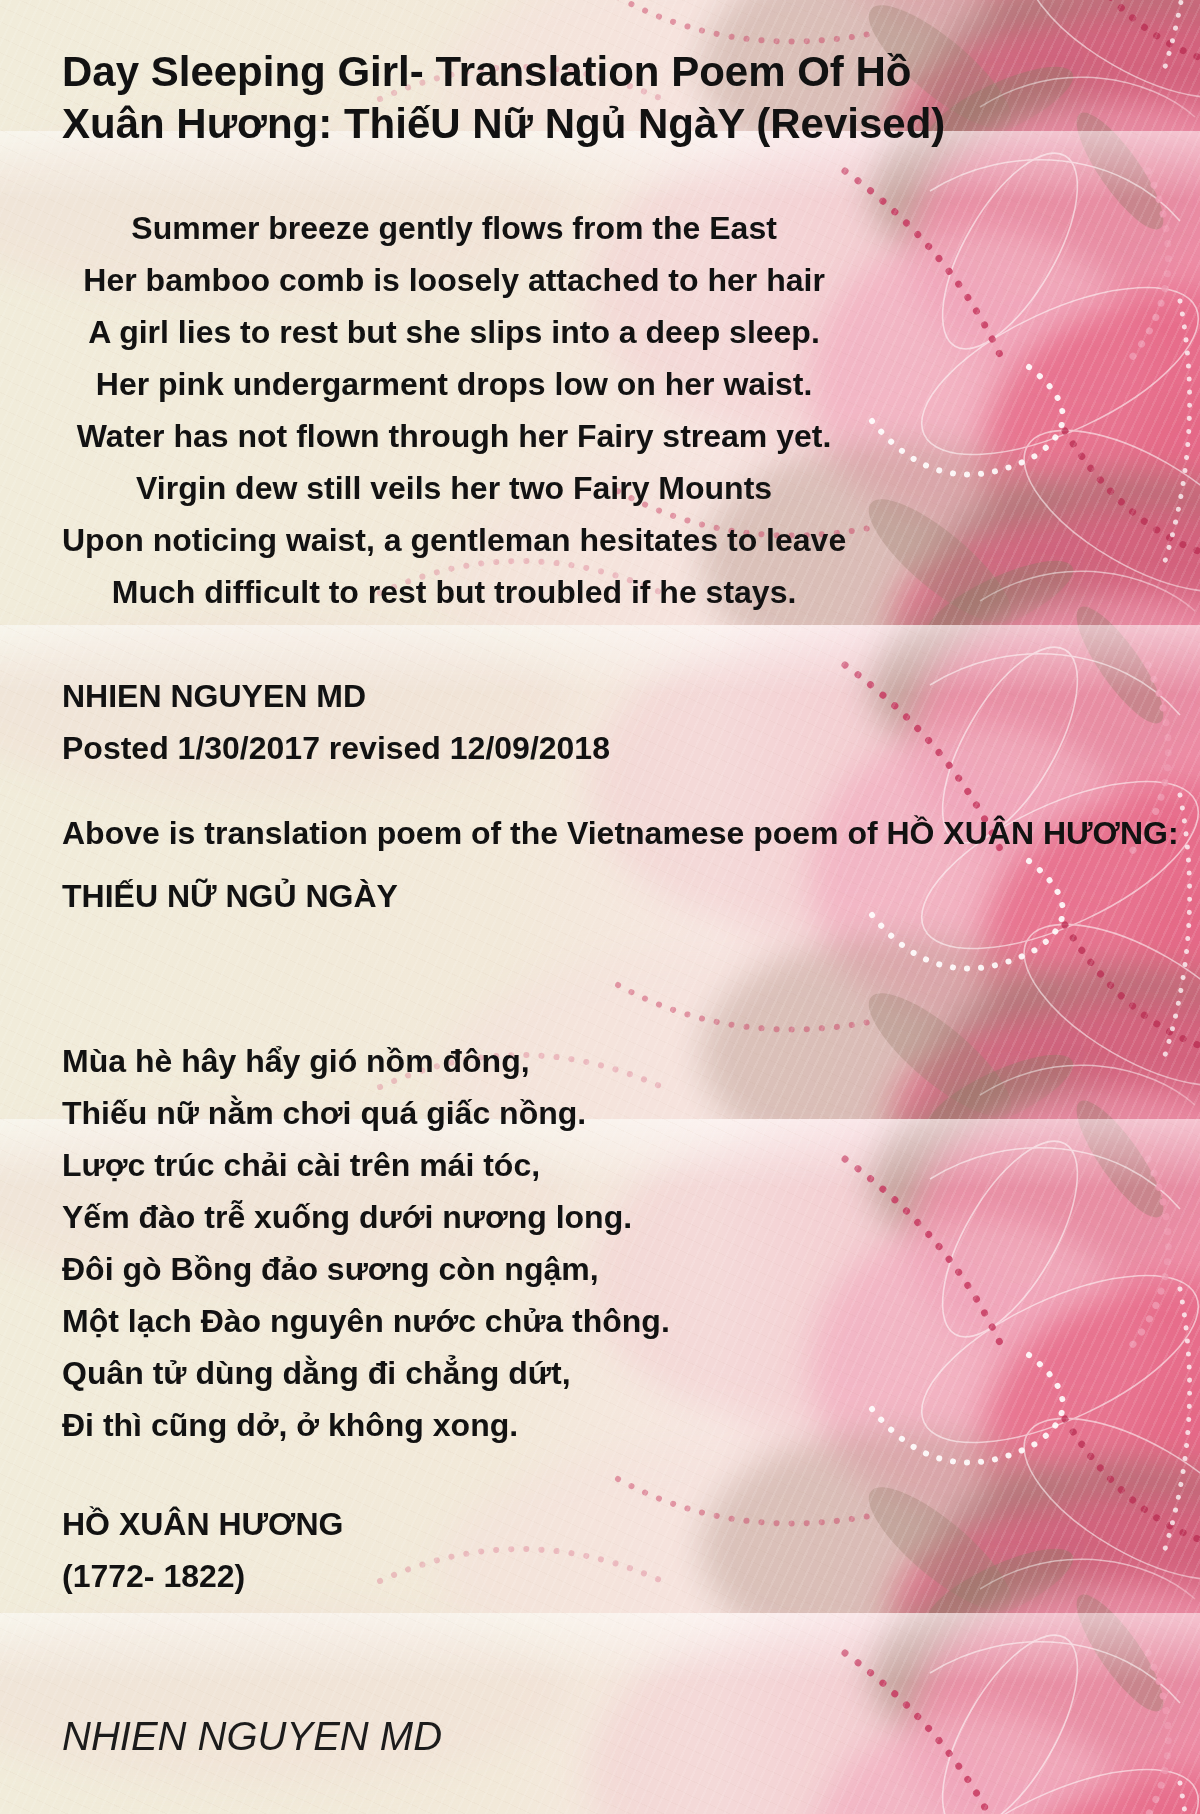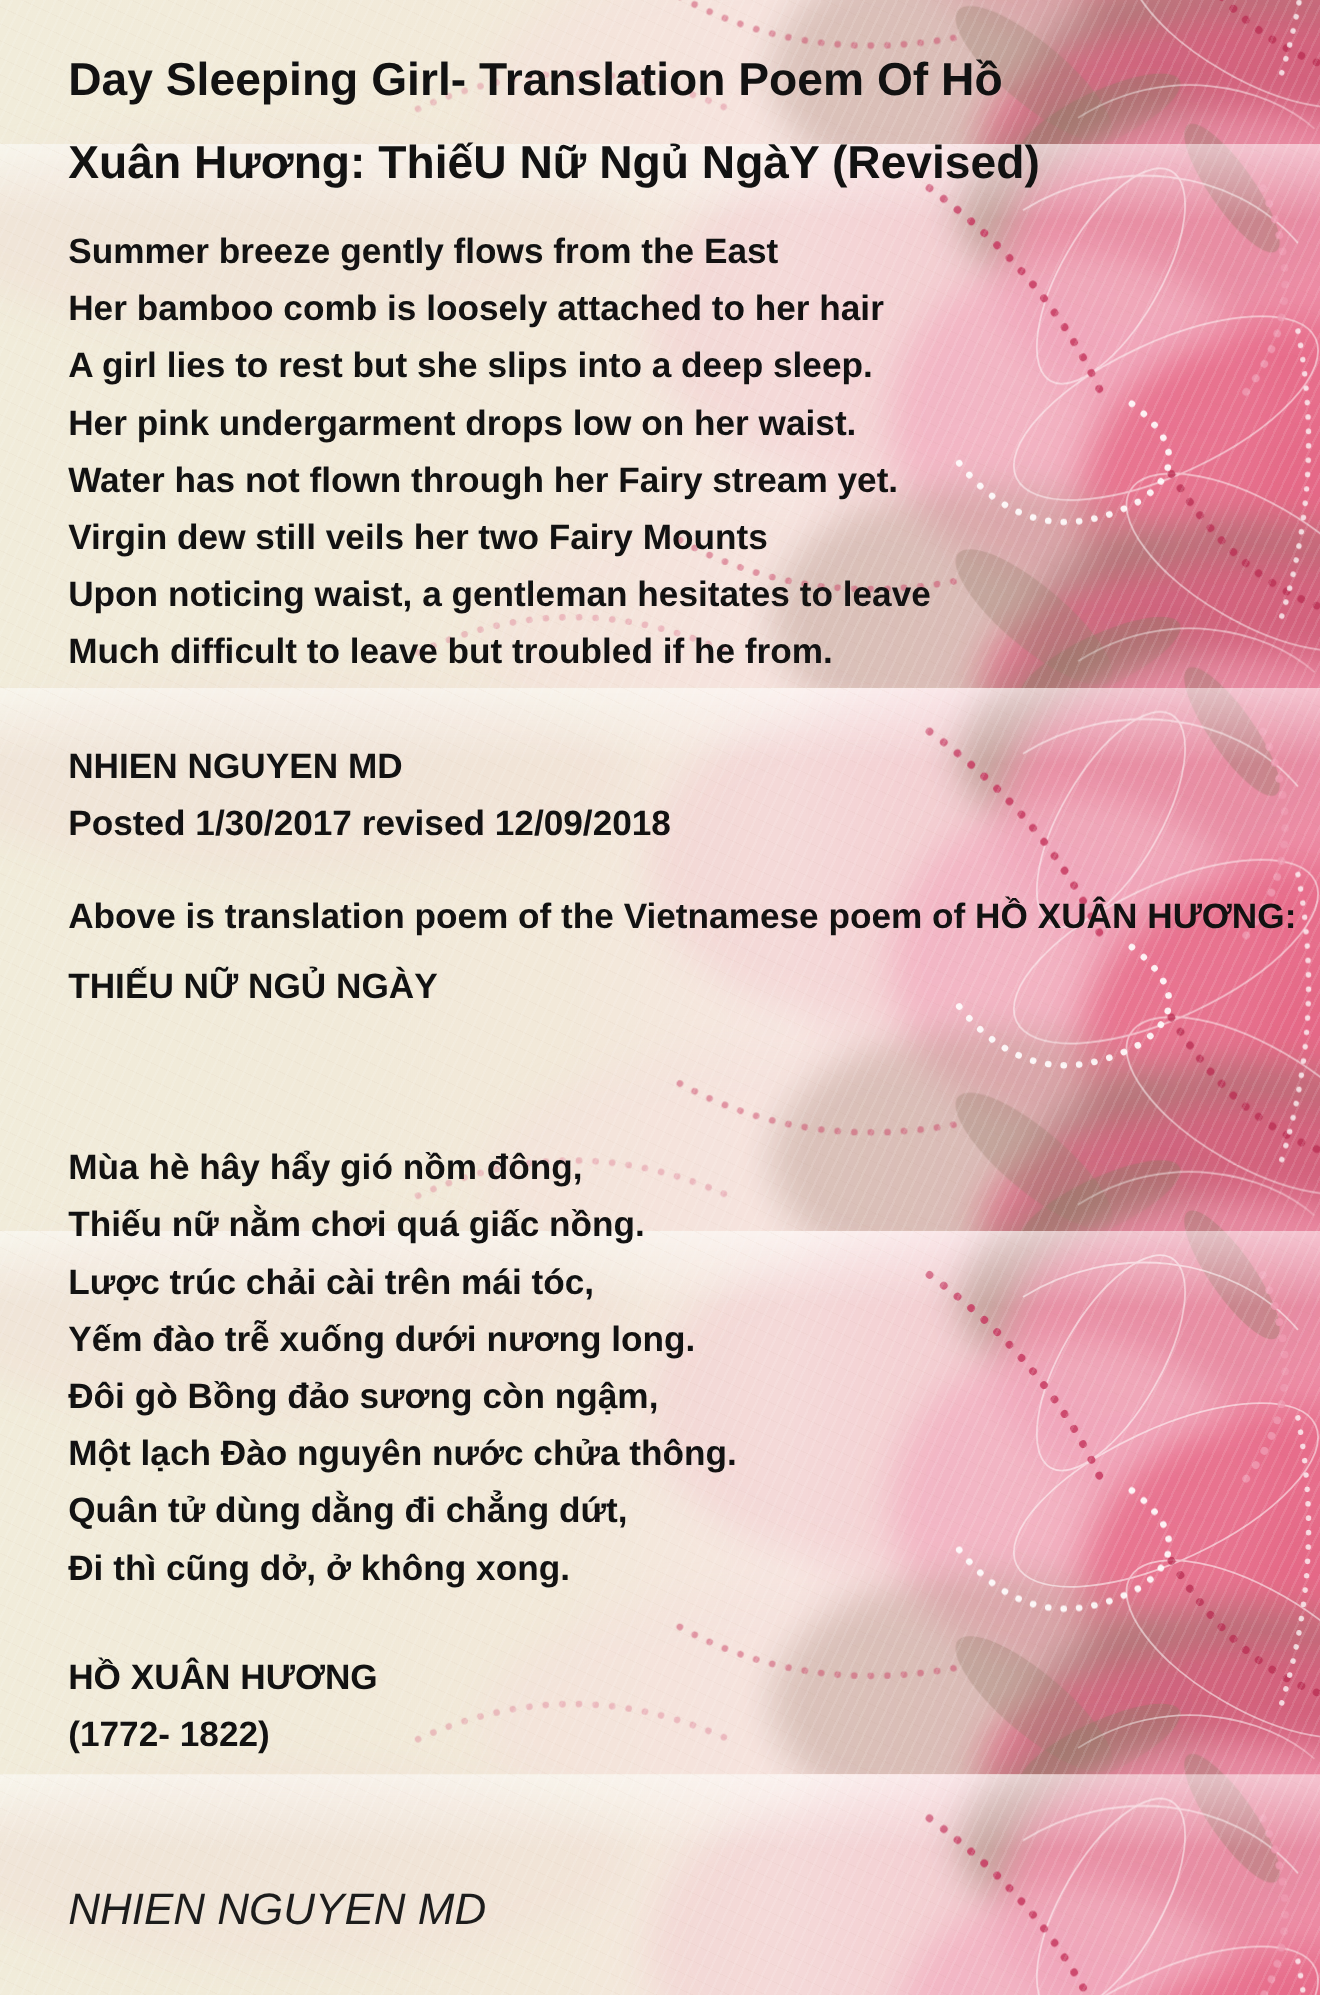--- a/index.html
+++ b/index.html
@@ -19,21 +19,21 @@
         rgba(0,0,0,0) 2px, rgba(0,0,0,0) 9px),
       repeating-linear-gradient(25deg,
         rgba(176,150,128,0.05) 0px, rgba(176,150,128,0.05) 1px,
         rgba(0,0,0,0) 1px, rgba(0,0,0,0) 14px);
     opacity:.8;
   }
   .text-layer { position:absolute; inset:0; color:#121212; }
   .block { position:absolute; left:62px; white-space:nowrap; font-weight:bold; }
   .title-block { top:46px; font-size:42px; line-height:52px; }
   .poem-block  { font-size:32px; line-height:52px; }
-  #english-poem { top:202px; }
+  #english-poem { top:202px;text-align:center; }
   #byline       { top:670px; }
   #intro        { top:807px; }
   #viet-title   { top:870px; }
   #viet-poem    { top:1035px; }
   #viet-author  { top:1498px; }
   #signature {
     top:1712px; font-size:40px; line-height:48px;
     font-style:italic; font-weight:normal; color:#1c1c1c;
   }
 </style>
@@ -103,32 +103,32 @@
     <use href="#tile" transform="translate(0,1119)"></use>
     <use href="#tile" transform="translate(0,1613)"></use>
   </svg>
 
   <div class="texture"></div>
 
   <div class="text-layer">
 
     <h1 class="block title-block" style="margin:0;">
       <span style="display:block;">Day Sleeping Girl- Translation Poem Of Hồ</span>
-      <span style="display:block;margin-top:24px;">Xuân Hương: ThiếU Nữ Ngủ NgàY (Revised)</span>
+      <span style="display:block;">Xuân Hương: ThiếU Nữ Ngủ NgàY (Revised)</span>
     </h1>
 
     <div id="english-poem" class="block poem-block">
       <div>Summer breeze gently flows from the East</div>
       <div>Her bamboo comb is loosely attached to her hair</div>
       <div>A girl lies to rest but she slips into a deep sleep.</div>
       <div>Her pink undergarment drops low on her waist.</div>
       <div>Water has not flown through her Fairy stream yet.</div>
       <div>Virgin dew still veils her two Fairy Mounts</div>
       <div>Upon noticing waist, a gentleman hesitates to leave</div>
-      <div>Much difficult to leave but troubled if he from.</div>
+      <div>Much difficult to rest but troubled if he stays.</div>
     </div>
 
     <div id="byline" class="block poem-block">
       <div>NHIEN NGUYEN MD</div>
       <div>Posted 1/30/2017 revised 12/09/2018</div>
     </div>
 
     <div id="intro" class="block poem-block">Above is translation poem of the Vietnamese poem of HỒ XUÂN HƯƠNG:</div>
 
     <div id="viet-title" class="block poem-block">THIẾU NỮ NGỦ NGÀY</div>

